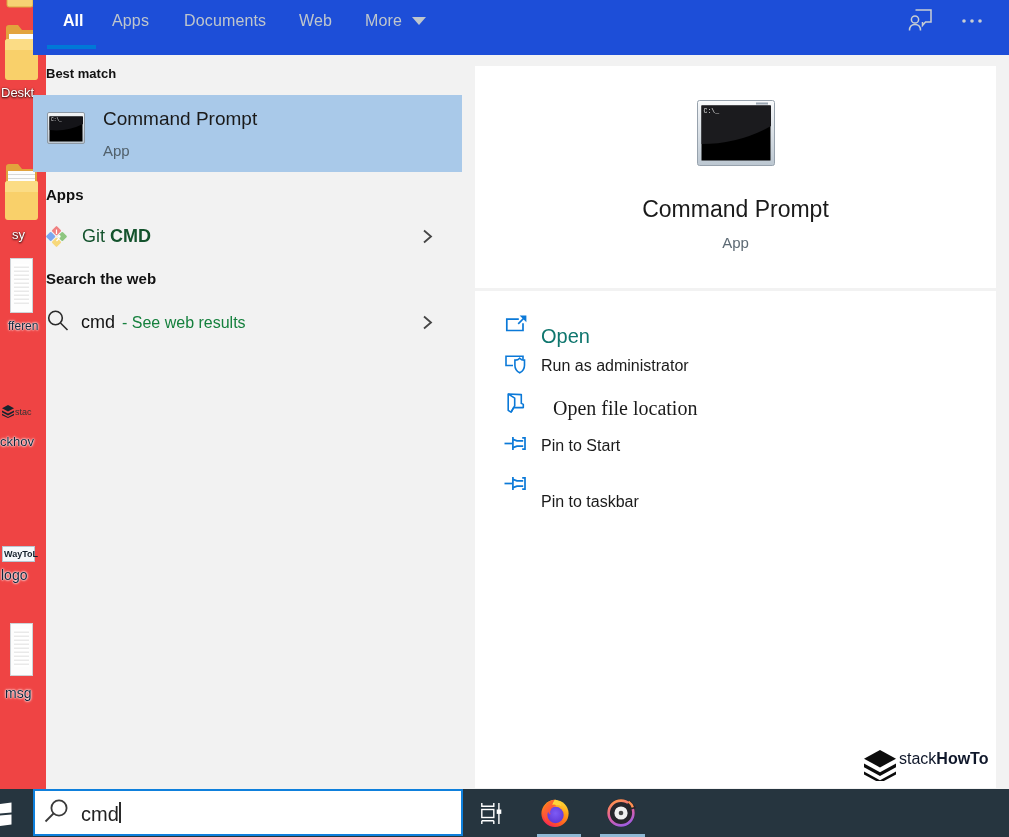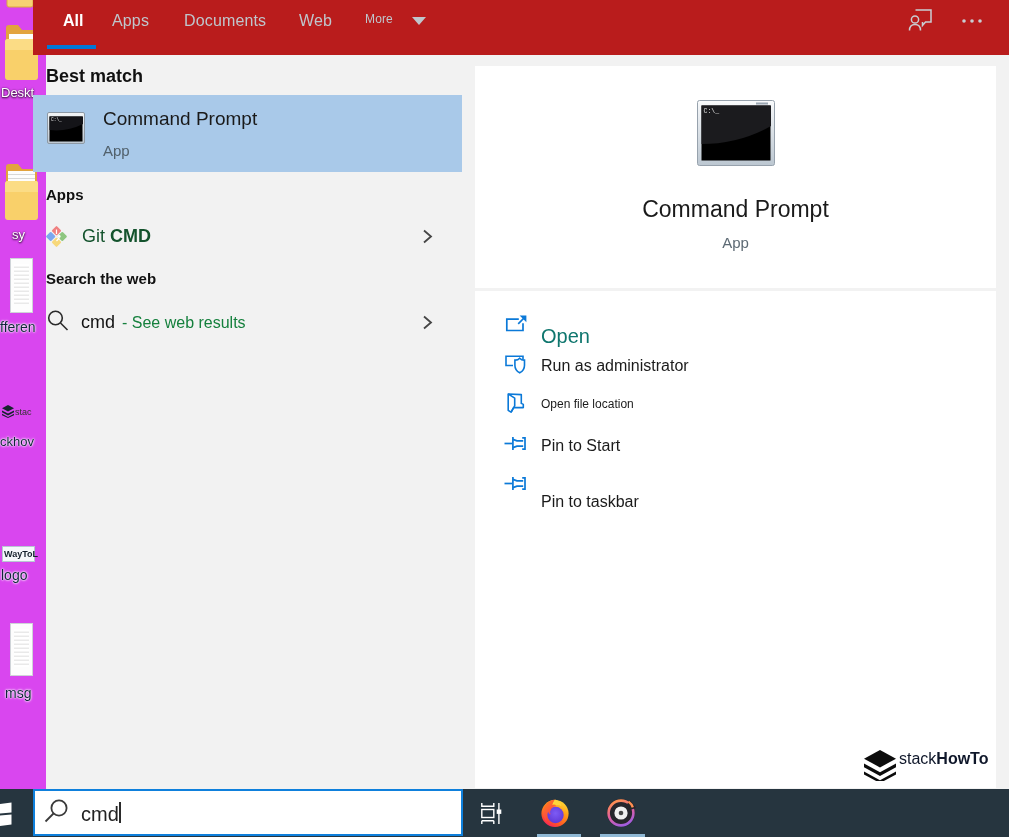--- a/index.html
+++ b/index.html
@@ -3,21 +3,21 @@
 <meta charset="utf-8">
 <style>
   * { margin:0; padding:0; box-sizing:border-box; }
   html,body { width:1009px; height:837px; overflow:hidden; }
   body { font-family:"Liberation Sans", sans-serif; position:relative; background:#f2f2f2; }
   .abs { position:absolute; }
 </style>
 </head>
 <body>
 
-<div class="abs" id="desktop" style="left:0;top:0;width:33px;height:789px;background:#d946ef;overflow:hidden;padding-left:46px;">
+<div class="abs" id="desktop" style="left:0;top:0;width:33px;height:789px;background:#ef4444;overflow:hidden;padding-left:46px;">
 
   <svg class="abs" style="left:6px;top:-16px;" width="28" height="24" viewBox="0 0 28 24">
     <path d="M1 2 L1 21 Q1 23 3 23 L25 23 Q27 23 27 21 L27 4 Z" fill="#f6d273" stroke="#dba940" stroke-width="1"></path>
   </svg>
 
   <svg class="abs" style="left:4px;top:20px;" width="34" height="64" viewBox="0 0 34 64">
     <path d="M2 8 Q2 5 5 5 L14 5 L18 10 L31 10 Q33 10 33 13 L33 58 Q33 60 30 60 L5 60 Q2 60 2 57 Z" fill="#e2a33d"></path>
     <rect x="5" y="14" width="26" height="12" fill="#fdfdfd"></rect>
     <path d="M1 22 Q1 19 4 19 L32 19 Q34 19 34 22 L34 57 Q34 60 31 60 L4 60 Q1 60 1 57 Z" fill="#f9d06a"></path>
     <path d="M1 22 Q1 19 4 19 L32 19 Q34 19 34 21 L34 30 L1 30 Z" fill="#fbdc85"></path>
@@ -30,67 +30,67 @@
     <rect x="4" y="16" width="27" height="1" fill="#d8d8d8"></rect>
     <rect x="4" y="20" width="27" height="1" fill="#d8d8d8"></rect>
     <path d="M1 26 Q1 23 4 23 L32 23 Q34 23 34 26 L34 59 Q34 62 31 62 L4 62 Q1 62 1 59 Z" fill="#f9d06a"></path>
     <path d="M1 26 Q1 23 4 23 L32 23 Q34 23 34 25 L34 34 L1 34 Z" fill="#fbdc85"></path>
   </svg>
   <div class="abs" style="left:12px;top:227px;font-size:13px;color:#fff;text-shadow:0 1px 2px rgba(0,0,0,.85),0 0 2px rgba(0,0,0,.5);">sy</div>
 
   <div class="abs" style="left:10px;top:258px;width:23px;height:55px;background:#fdfdfd;border:1px solid #cfd4d8;">
     <div style="margin:5px 3px;height:40px;background:repeating-linear-gradient(#fff,#fff 2px,#e9e9e9 3px,#e9e9e9 4px);"></div>
   </div>
-  <div class="abs" style="left:0px;top:319px;font-size:14px;color:#10233a;text-shadow:0 0 3px #fff,0 0 2px #fff,0 0 1px #fff;">fferen</div>
+  <div class="abs" style="left:8px;top:319px;font-size:12px;color:#10233a;text-shadow:0 0 3px #fff,0 0 2px #fff,0 0 1px #fff;">fferen</div>
 
   <svg class="abs" style="left:2px;top:405px;" width="12" height="13" viewBox="0 0 12 13">
     <path d="M6 0 L12 3.2 L6 6.4 L0 3.2 Z" fill="#16242e"></path>
     <path d="M0 5.4 L6 8.6 L12 5.4 L12 7.2 L6 10.4 L0 7.2 Z" fill="#16242e"></path>
     <path d="M0 8.8 L6 12 L12 8.8 L12 10.2 L6 13 L0 10.2 Z" fill="#16242e"></path>
   </svg>
   <div class="abs" style="left:15px;top:407px;font-size:9px;color:#333;">stac</div>
   <div class="abs" style="left:0px;top:434px;font-size:13px;color:#10233a;text-shadow:0 0 3px #fff,0 0 2px #fff,0 0 1px #fff;">ckhov</div>
 
   <div class="abs" style="left:2px;top:546px;width:33px;height:16px;background:#f5f8fb;border:1px solid #b8c6d2;"></div>
   <div class="abs" style="left:4px;top:549px;font-size:9px;font-weight:bold;color:#14202c;">WayToL</div>
   <div class="abs" style="left:1px;top:567px;font-size:14px;color:#10233a;text-shadow:0 0 3px #fff,0 0 2px #fff,0 0 1px #fff;">logo</div>
 
   <div class="abs" style="left:10px;top:623px;width:23px;height:53px;background:#fdfdfd;border:1px solid #cfd4d8;">
     <div style="margin:5px 3px;height:38px;background:repeating-linear-gradient(#fff,#fff 2px,#e9e9e9 3px,#e9e9e9 4px);"></div>
   </div>
   <div class="abs" style="left:5px;top:685px;font-size:14px;color:#10233a;text-shadow:0 0 3px #fff,0 0 2px #fff,0 0 1px #fff;">msg</div>
 </div>
 
-<div class="abs" id="topbar" style="left:33px;top:0;width:976px;height:55px;background:#b91c1c;">
+<div class="abs" id="topbar" style="left:33px;top:0;width:976px;height:55px;background:#1d4ed8;">
   <div class="abs" style="left:30px;top:12px;font-size:16px;font-weight:bold;color:#fff;">All</div>
   <div class="abs" style="left:14px;top:45px;width:49px;height:4px;background:#0078d7;"></div>
   <div class="abs" style="left:79px;top:12px;font-size:16px;color:#bfc6cc;letter-spacing:.15px;">Apps</div>
   <div class="abs" style="left:151px;top:12px;font-size:16px;color:#bfc6cc;letter-spacing:.15px;">Documents</div>
   <div class="abs" style="left:266px;top:12px;font-size:16px;color:#bfc6cc;letter-spacing:.15px;">Web</div>
-  <div class="abs" style="left:332px;top:12px;font-size:12px;color:#bfc6cc;letter-spacing:.15px;">More</div>
+  <div class="abs" style="left:332px;top:12px;font-size:16px;color:#bfc6cc;letter-spacing:.15px;">More</div>
   <svg class="abs" style="left:378px;top:16px;" width="16" height="10" viewBox="0 0 16 10">
     <path d="M1 1 L15 1 L8 9 Z" fill="#bfc6cc"></path>
   </svg>
 
   <svg class="abs" style="left:875px;top:7px;" width="26" height="26" viewBox="0 0 26 26">
     <g fill="none" stroke="#c9ced3" stroke-width="1.5">
       <path d="M7.5 3 L23 3 L23 15 L17.5 15 L14.5 18.5 L14.5 15"></path>
       <circle cx="7" cy="12.5" r="3.6"></circle>
       <path d="M1.5 23.5 Q1.5 17.5 7 17.5 Q12.5 17.5 12.5 23.5"></path>
     </g>
   </svg>
 
   <svg class="abs" style="left:928px;top:17px;" width="22" height="8" viewBox="0 0 22 8">
     <circle cx="3" cy="4" r="1.8" fill="#c9ced3"></circle>
     <circle cx="11" cy="4" r="1.8" fill="#c9ced3"></circle>
     <circle cx="19" cy="4" r="1.8" fill="#c9ced3"></circle>
   </svg>
 </div>
 
-<div class="abs" style="left:46px;top:66px;font-size:18px;font-weight:bold;color:#111;">Best match</div>
+<div class="abs" style="left:46px;top:66px;font-size:13px;font-weight:bold;color:#111;">Best match</div>
 
 <div class="abs" id="bestrow" style="left:33px;top:95px;width:429px;height:77px;background:#a9c9e9;">
 
   <svg class="abs" style="left:14px;top:17px;" width="38" height="32" viewBox="0 0 38 32">
     <defs>
       <linearGradient id="sframe" x1="0" y1="0" x2="0" y2="1">
         <stop offset="0" stop-color="#f2f4f6"></stop>
           <stop offset="1" stop-color="#bfc9d3"></stop>
       </linearGradient>
     </defs>
@@ -171,21 +171,21 @@
     <path d="M14.7 3.2 C13.5 4.5 11.6 5.2 9.9 5.1 L9.9 10.2 C9.9 13.8 12.3 16.6 14.7 17.8 C17.1 16.6 19.5 13.8 19.5 10.2 L19.5 5.1 C17.8 5.2 15.9 4.5 14.7 3.2 Z" fill="#fff" stroke="#0b79d8" stroke-width="1.6"></path>
   </svg>
   <div class="abs" style="left:541px;top:357px;font-size:16px;color:#1b1b1b;">Run as administrator</div>
 
   <svg class="abs" style="left:506px;top:393px;" width="20" height="22" viewBox="0 0 20 22">
     <g fill="none" stroke="#0b79d8" stroke-width="1.6" stroke-linejoin="round">
       <path d="M2.2 1 L15.3 1.6 V10.4 L17.3 11.4 V14.6 H7.6 L5.1 19.2 L2.2 17.3 Z"></path>
       <path d="M2.2 1 L8.7 5.2 V12.8 L5.1 19.2"></path>
     </g>
   </svg>
-  <div class="abs" style="left:541px;top:397px;font-size:12px;color:#1b1b1b;">Open file location</div>
+  <div class="abs" style="left:553px;top:397px;font-size:20px;color:#1b1b1b;font-family:Liberation Serif, serif;">Open file location</div>
 
   <svg class="abs" style="left:504px;top:436px;" width="23" height="15" viewBox="0 0 23 15">
     <g fill="none" stroke="#0b79d8" stroke-width="1.7">
       <path d="M0.5 7.5 H8"></path>
       <path d="M8.9 1 V14"></path>
       <path d="M8.9 3.4 L13 4.9 H19.2 M8.9 11.6 L13 10.1 H19.2"></path>
       <path d="M18.2 1.8 H21 V13.2 H18.2"></path>
     </g>
   </svg>
   <div class="abs" style="left:541px;top:437px;font-size:16px;color:#1b1b1b;">Pin to Start</div>

